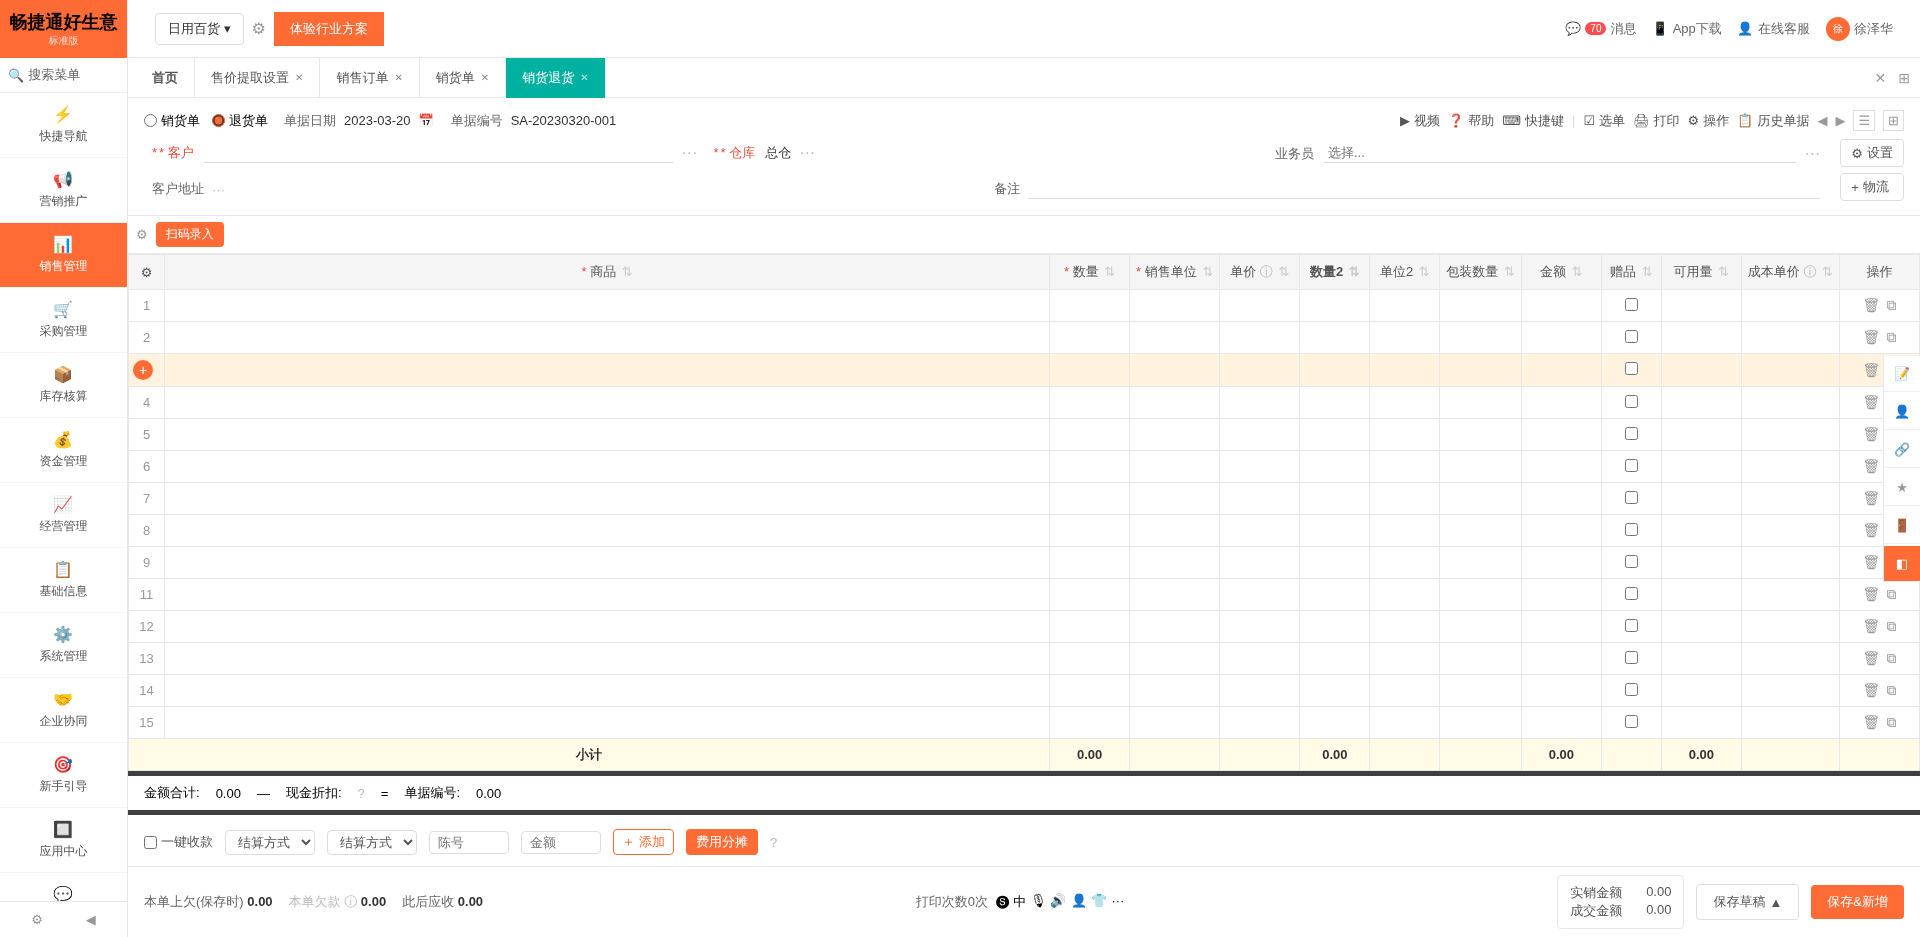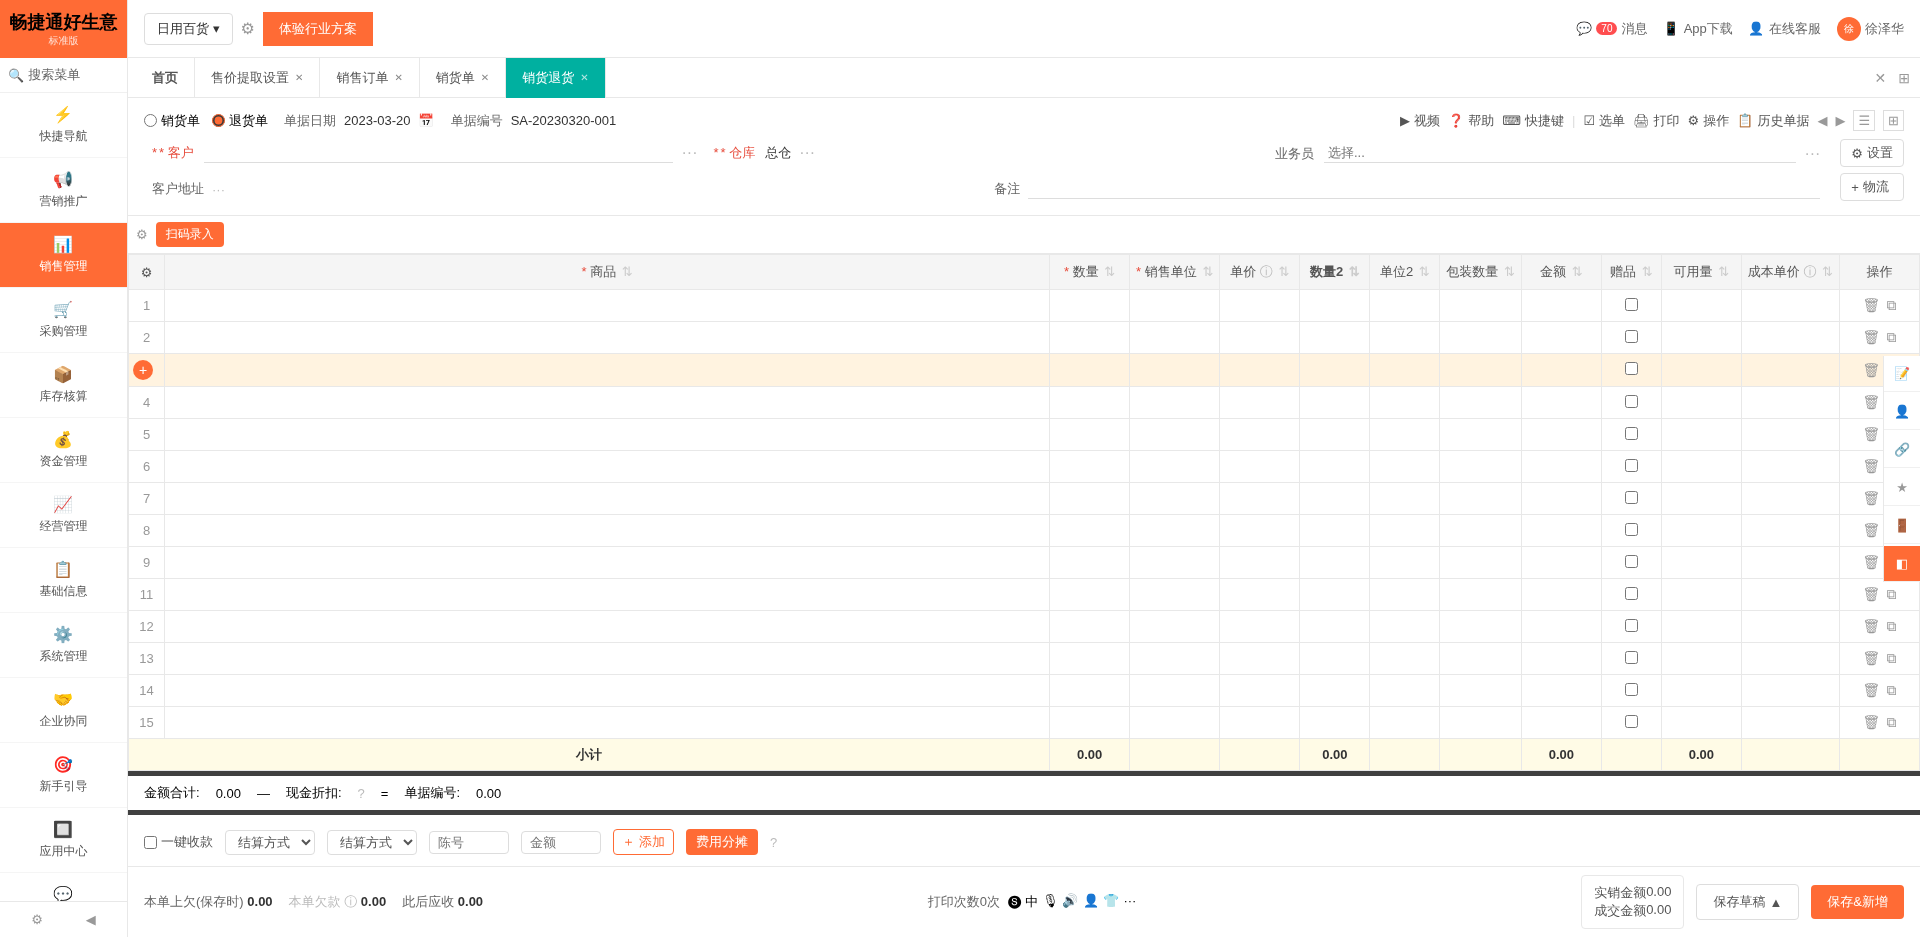--- a/index.html
+++ b/index.html
@@ -15,21 +15,21 @@
     .sidebar-item { display: flex; flex-direction: column; align-items: center; padding: 12px 8px; cursor: pointer; color: #555; border-bottom: 1px solid #f5f5f5; gap: 4px; }
     .sidebar-item.active { background: #ff6b35; color: #fff; }
     .sidebar-item .item-icon { font-size: 16px; }
     .sidebar-item .item-label { font-size: 12px; }
     .sidebar-footer { display: flex; align-items: center; justify-content: space-around; padding: 10px; border-top: 1px solid #e8e8e8; }
 
     
     .main { flex: 1; display: flex; flex-direction: column; overflow: hidden; }
 
     
-    .top-header { background: #fff; height: 58px; display: flex; align-items: center; justify-content: space-between; padding: 0 16px; border-bottom: 1px solid #e8e8e8; flex-shrink: 0; }
+    .top-header { background: #fff; height: 58px; display: flex; align-items: center; justify-content: space-between; padding: 0 27px; border-bottom: 1px solid #e8e8e8; flex-shrink: 0; }
     .header-left { display: flex; align-items: center; gap: 8px; }
     .header-dropdown { display: flex; align-items: center; gap: 4px; padding: 6px 12px; border: 1px solid #ddd; border-radius: 4px; cursor: pointer; color: #333; }
     .header-gear { color: #999; cursor: pointer; font-size: 16px; }
     .btn-orange { background: #ff6b35; color: #fff; border: none; padding: 8px 16px; border-radius: 0; cursor: pointer; font-size: 13px; }
     .header-right { display: flex; align-items: center; gap: 16px; color: #666; }
     .header-right-item { display: flex; align-items: center; gap: 4px; cursor: pointer; }
 
     
     .tabs-bar { background: #fff; display: flex; align-items: center; border-bottom: 1px solid #e8e8e8; flex-shrink: 0; height: 40px; padding: 0 8px; }
     .tab { padding: 0 16px; height: 40px; display: flex; align-items: center; gap: 6px; cursor: pointer; color: #555; border-right: 1px solid #e8e8e8; font-size: 13px; white-space: nowrap; }
@@ -98,21 +98,21 @@
     .question-icon { color: #bbb; cursor: pointer; }
 
     
     .footer-bar { background: #fff; border-top: 1px solid #e8e8e8; padding: 8px 16px; display: flex; align-items: center; justify-content: space-between; flex-shrink: 0; }
     .footer-left { display: flex; align-items: center; gap: 16px; color: #666; font-size: 12px; }
     .footer-center { display: flex; align-items: center; gap: 8px; }
     .footer-right { display: flex; align-items: center; gap: 12px; }
     .save-draft-btn { border: 1px solid #ddd; background: #fff; padding: 8px 16px; border-radius: 4px; cursor: pointer; color: #555; display: flex; align-items: center; gap: 4px; }
     .save-new-btn { background: #ff6b35; color: #fff; border: none; padding: 8px 16px; border-radius: 4px; cursor: pointer; display: flex; align-items: center; gap: 4px; }
     .footer-totals { background: #fff; padding: 8px 12px; border: 1px solid #e8e8e8; border-radius: 4px; }
-    .footer-total-row { display: flex; justify-content: space-between; font-size: 12px; color: #555; }
+    .footer-total-row { display: flex; justify-content: space-between; gap: 24px; font-size: 12px; color: #555; }
 
     
     .right-float { position: fixed; right: 0; top: 50%; transform: translateY(-50%); display: flex; flex-direction: column; gap: 2px; background: #fff; border-left: 1px solid #e8e8e8; }
     .float-icon { width: 36px; height: 36px; display: flex; align-items: center; justify-content: center; cursor: pointer; color: #999; border-bottom: 1px solid #f0f0f0; }
     .float-icon.active { background: #ff6b35; color: #fff; }
   </style>
 </head>
 <body>
 
 <div class="sidebar">

